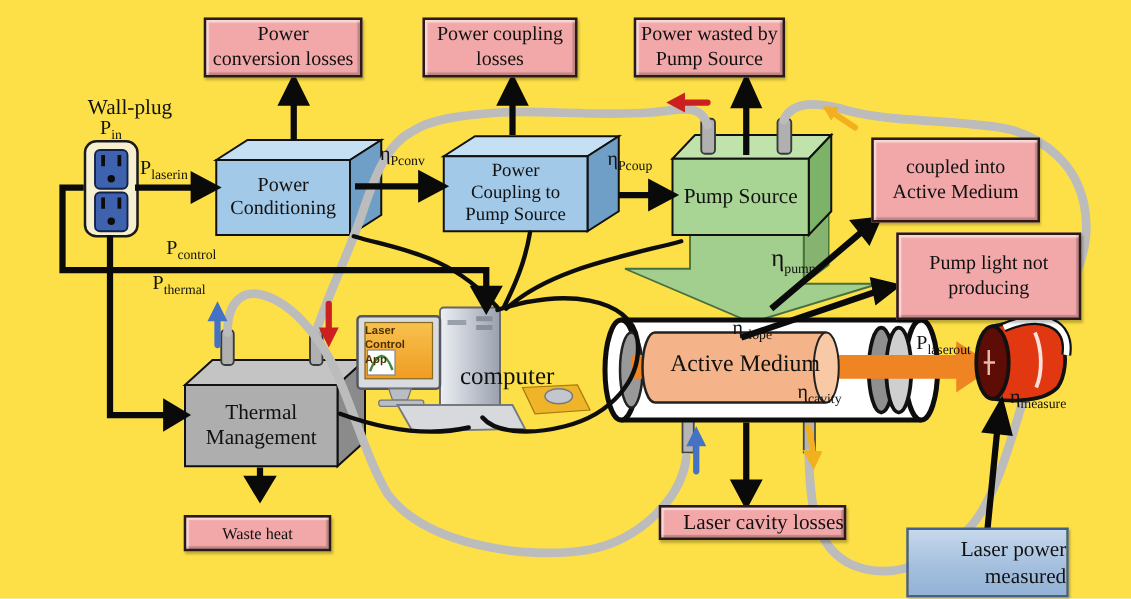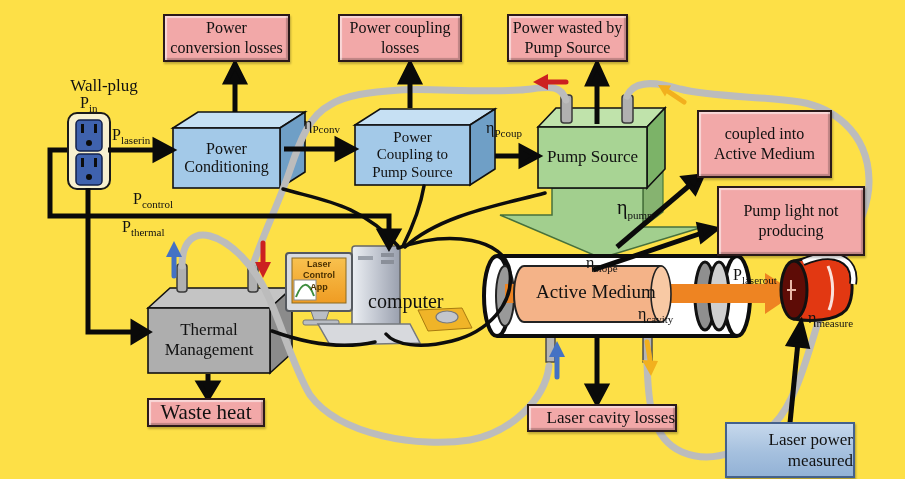--- a/index.html
+++ b/index.html
@@ -13,21 +13,21 @@
         text-align:center;line-height:1.22;font-size:16px;}
   .face-label{display:flex;flex-direction:column;justify-content:center;align-items:center;
         text-align:center;line-height:1.15;pointer-events:none;}
   .measure{background:linear-gradient(180deg,#c6d8ec 0%,#a5c0de 55%,#93b2d6 100%);
         border:2px solid #44618c;display:flex;flex-direction:column;justify-content:center;align-items:flex-end;
         text-align:center;line-height:1.25;font-size:17px;box-shadow:1px 2px 2px rgba(0,0,0,.3);}
   .plab{white-space:nowrap;font-size:16px;}
   .plab sub{font-size:11px;}
   .big{font-size:20px;}
   .screen-txt{font-family:"Liberation Sans","DejaVu Sans",sans-serif;font-size:9px;font-weight:bold;
-        color:#4a3000;text-align:center;line-height:1.25;padding-right:20px;}
+        color:#4a3000;text-align:left;line-height:1.25;padding-right:20px;}
 </style>
 </head>
 <body>
 
 <div id="stage">
 
 <svg id="gfx" width="905" height="479" viewBox="0 0 905 479">
   <defs>
     <linearGradient id="scr" x1="0" y1="0" x2="0" y2="1">
       <stop offset="0" stop-color="#f8c14e"></stop>
@@ -199,21 +199,21 @@
   <span>coupled into</span>
   <span>Active Medium</span>
 </div>
 <div class="ov loss" style="left:717px;top:186px;width:144px;height:66px;">
   <span>Pump light not</span>
   <span>producing</span>
 </div>
 <div class="ov loss" style="left:527px;top:404px;width:146px;height:24px;font-size:17px;align-items:flex-end;">
   <span>Laser cavity losses</span>
 </div>
-<div class="ov loss" style="left:147px;top:398px;width:114px;height:25px;font-size:21px;">
+<div class="ov loss" style="left:147px;top:412px;width:114px;height:25px;font-size:13px;">
   <span>Waste heat</span>
 </div>
 <div class="ov measure" style="left:725px;top:422px;width:126px;height:52px;">
   <span>Laser power</span>
   <span>measured</span>
 </div>
 
 <div class="ov face-label" style="left:173px;top:131px;width:107px;height:54px;font-size:16px;">
   <span>Power</span>
   <span>Conditioning</span>

